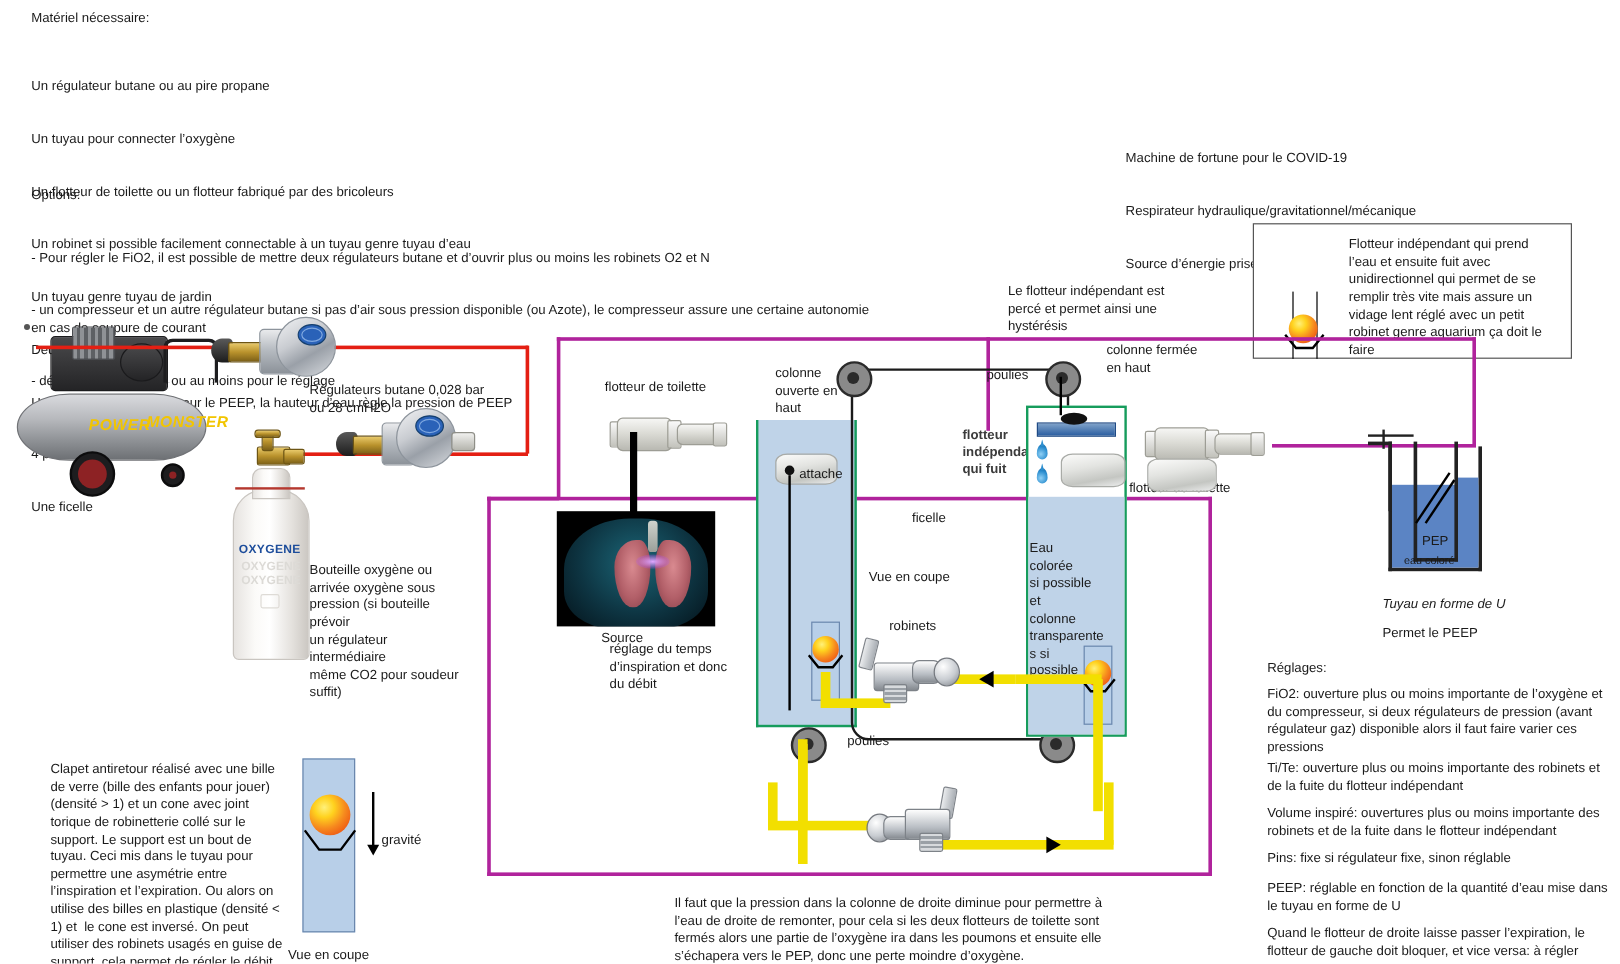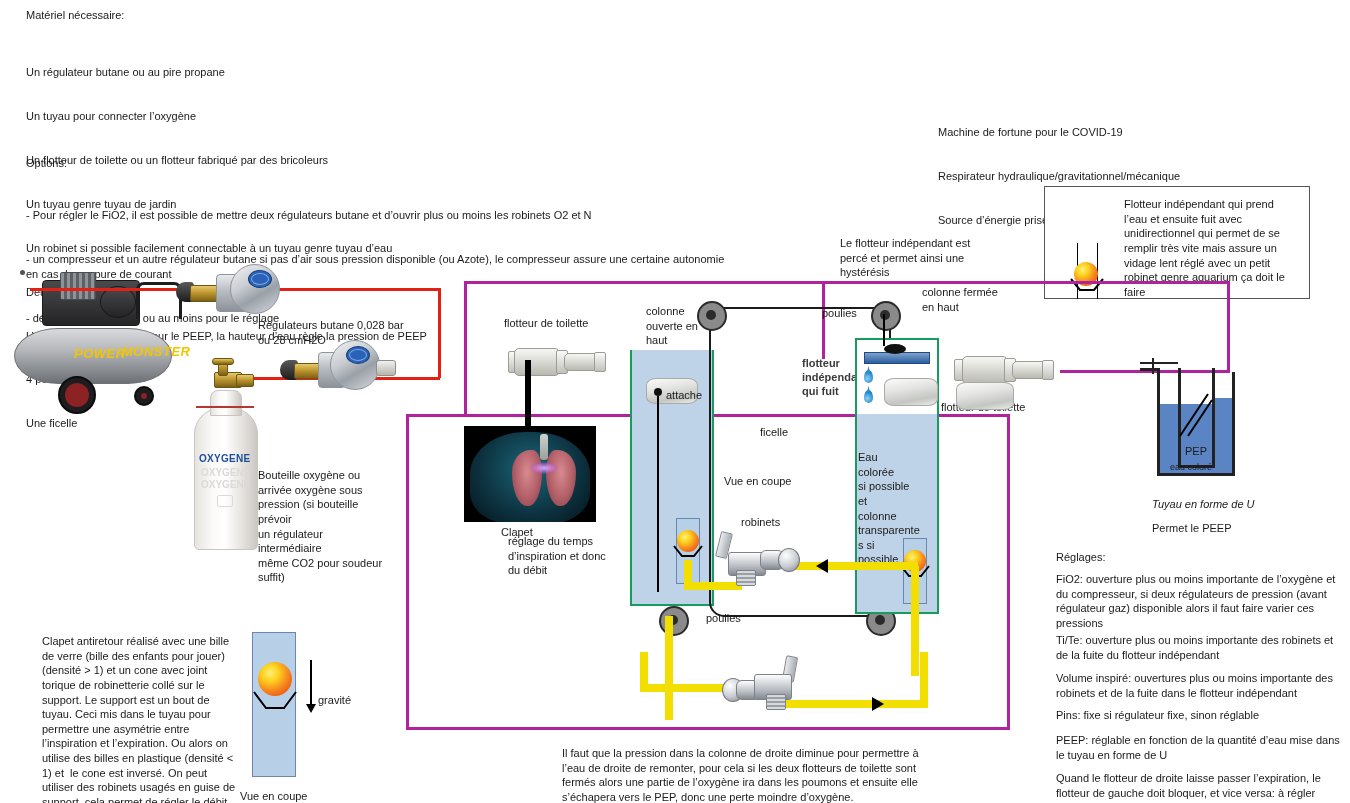--- a/index.html
+++ b/index.html
@@ -90,22 +90,22 @@
   .small{font-size:11px;font-weight:bold;color:#3b3b3b;line-height:1.25;}
 </style>
 </head>
 <body>
 
 <div class="t" style="left:26px;top:8px;">Matériel nécessaire:</div>
 <div class="t" style="left:26px;top:36px;">
   <div>Un régulateur butane ou au pire propane</div>
   <div>Un tuyau pour connecter l’oxygène</div>
   <div>Un flotteur de toilette ou un flotteur fabriqué par des bricoleurs</div>
+  <div>Un robinet si possible facilement connectable à un tuyau genre tuyau d’eau</div>
   <div>Un tuyau genre tuyau de jardin</div>
-  <div>Un robinet si possible facilement connectable à un tuyau genre tuyau d’eau</div>
   <div>Deux colonnes d’eau</div>
   <div>Un tuyau en forme de U pour le PEEP, la hauteur d’eau règle la pression de PEEP</div>
   <div>4 poulies</div>
   <div>Une ficelle</div>
 </div>
 
 <div class="t" style="left:26px;top:156px;">Options:</div>
 <div class="t" style="left:26px;top:179px;width:712px;">
   <div>- Pour régler le FiO2, il est possible de mettre deux régulateurs butane et d’ouvrir plus ou moins les robinets O2 et N</div>
   <div>- un compresseur et un autre régulateur butane si pas d’air sous pression disponible (ou Azote), le compresseur assure une certaine autonomie en cas de coupure de courant</div>
@@ -210,21 +210,21 @@
 
 <div class="pipe" style="left:525px;top:360px;width:6px;height:70px;"></div>
 
 <div class="lungs" style="left:464px;top:426px;width:132px;height:96px;">
   <div class="torso"></div>
   <div class="trachea"></div>
   <div class="lung lungL"></div>
   <div class="lung lungR"></div>
   <div class="glow"></div>
 </div>
-<div class="t" style="left:501px;top:525px;">Clapet</div>
+<div class="t" style="left:501px;top:525px;">Source</div>
 <div class="t" style="left:508px;top:534px;top:534px;width:160px;margin-top:0;" style2="">réglage du temps
 d’inspiration et donc
 du débit</div>
 
 <div class="t" style="left:646px;top:304px;width:70px;">colonne
 ouverte en
 haut</div>
 <div class="col-open" style="left:630px;top:350px;width:84px;height:256px;"></div>
 <div class="float" style="left:646px;top:378px;width:50px;height:24px;"></div>
 <div style="position:absolute;left:654px;top:388px;width:8px;height:8px;border-radius:50%;background:#111;"></div>

